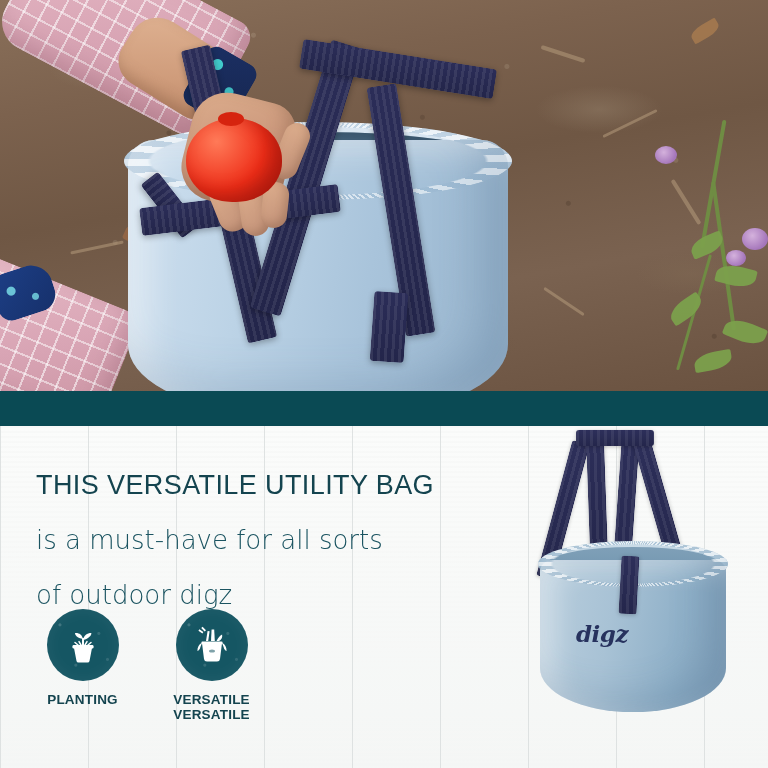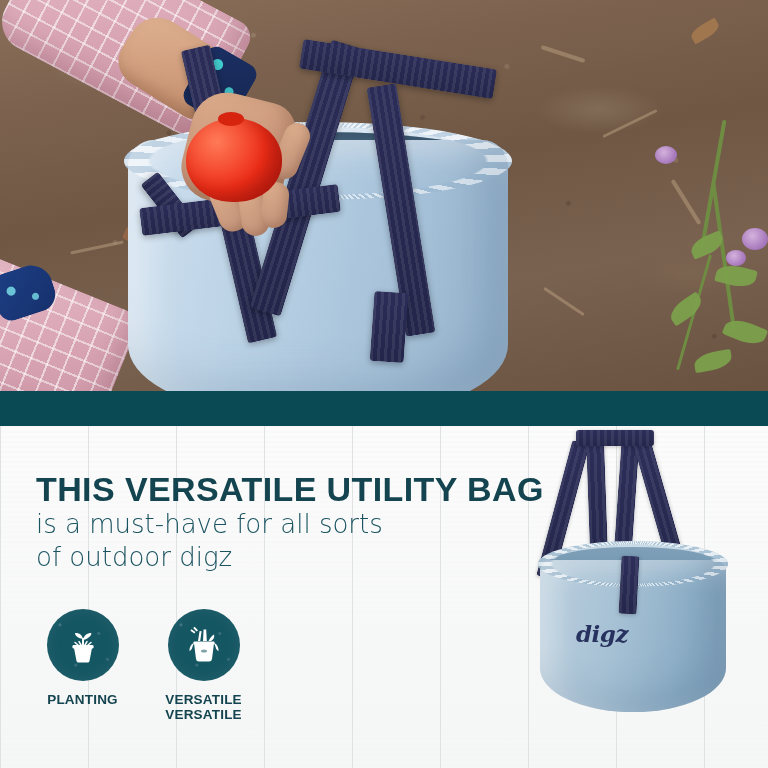--- a/index.html
+++ b/index.html
@@ -130,25 +130,25 @@
              repeating-linear-gradient(90deg,
                 rgba(218,222,222,.85) 0 1px,
                 rgba(255,255,255,0) 1px 88px),
              repeating-linear-gradient(0deg,
                 rgba(246,247,246,.6) 0 2px,
                 rgba(255,255,255,0) 2px 5px),
              linear-gradient(180deg,#fbfcfb,#f4f6f5);
            overflow:hidden; }
 
   .headline { position:absolute; left:36px; top:45px; }
-  .h-main { font-size:34px; font-weight:bold; color:#14444f; letter-spacing:.4px; line-height:1.1; }
-  .h-sub { font-size:26px; color:#1b5461; line-height:1.25; margin-top:0;
+  .h-main { font-size:27px; font-weight:normal; color:#14444f; letter-spacing:.4px; line-height:1.1; }
+  .h-sub { font-size:26px; color:#1b5461; line-height:1.25; margin-top:23px;
            font-family:"DejaVu Sans", sans-serif; font-weight:300; }
 
-  .features { position:absolute; left:26px; top:183px; display:flex; gap:8px; }
+  .features { position:absolute; left:26px; top:183px; display:flex; gap:16px; }
   .feat { width:113px; display:flex; flex-direction:column; align-items:center; }
   .circle { width:72px; height:72px; border-radius:50%; background:#155663;
             position:relative; display:flex; align-items:center; justify-content:center;
             box-shadow:inset 0 0 18px rgba(255,255,255,.06); }
   .circle::after { content:""; position:absolute; inset:0; border-radius:50%; opacity:.35;
       background-image:
         radial-gradient(circle at 18% 22%, rgba(255,255,255,.5) 0 1px, transparent 2px),
         radial-gradient(circle at 72% 34%, rgba(255,255,255,.4) 0 1px, transparent 2px),
         radial-gradient(circle at 40% 78%, rgba(255,255,255,.4) 0 1px, transparent 2px),
         radial-gradient(circle at 84% 70%, rgba(255,255,255,.35) 0 1px, transparent 2px); }

